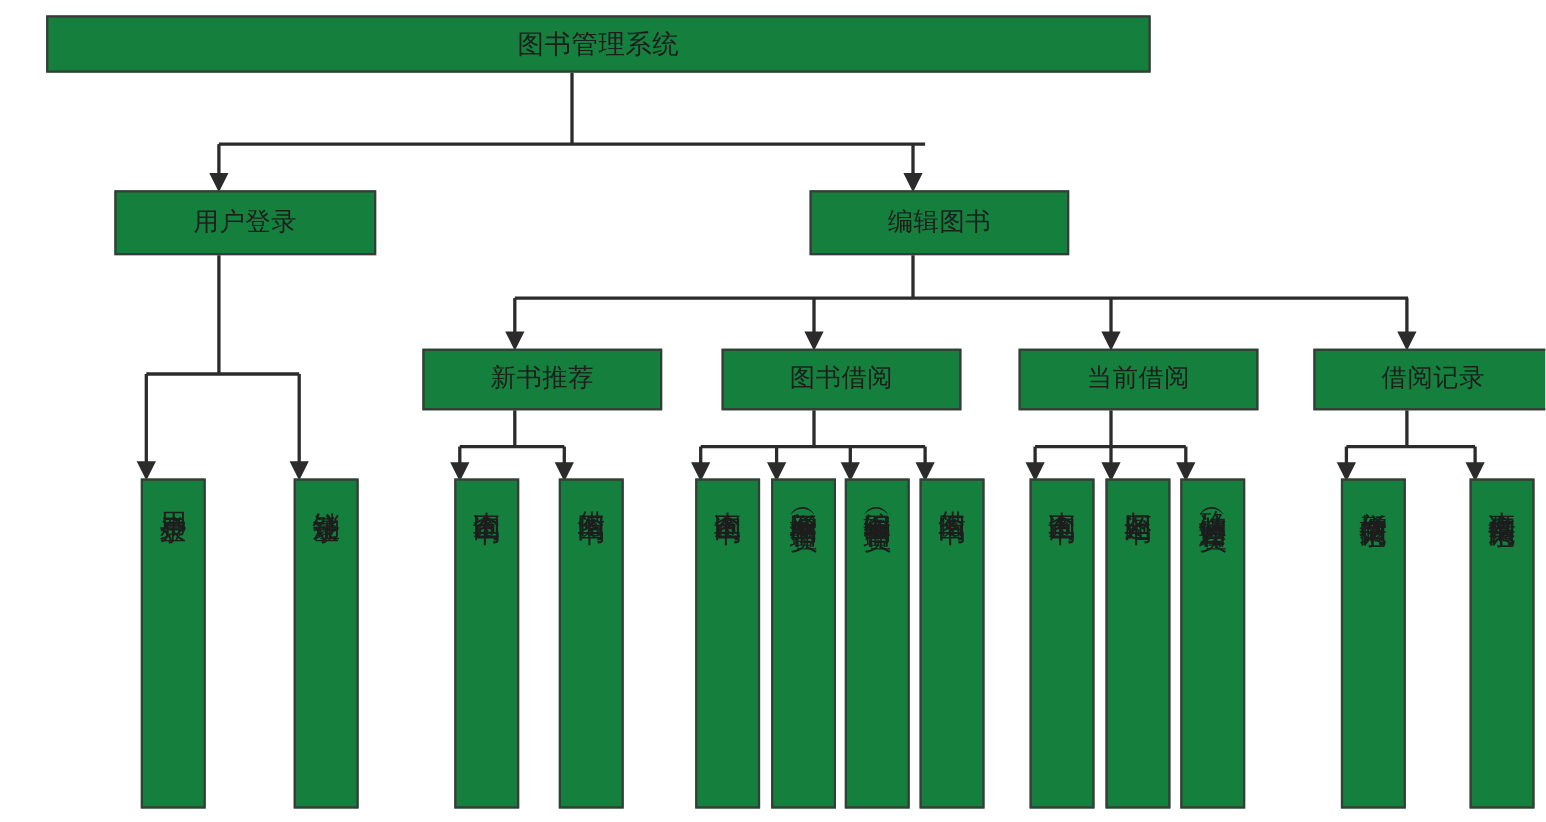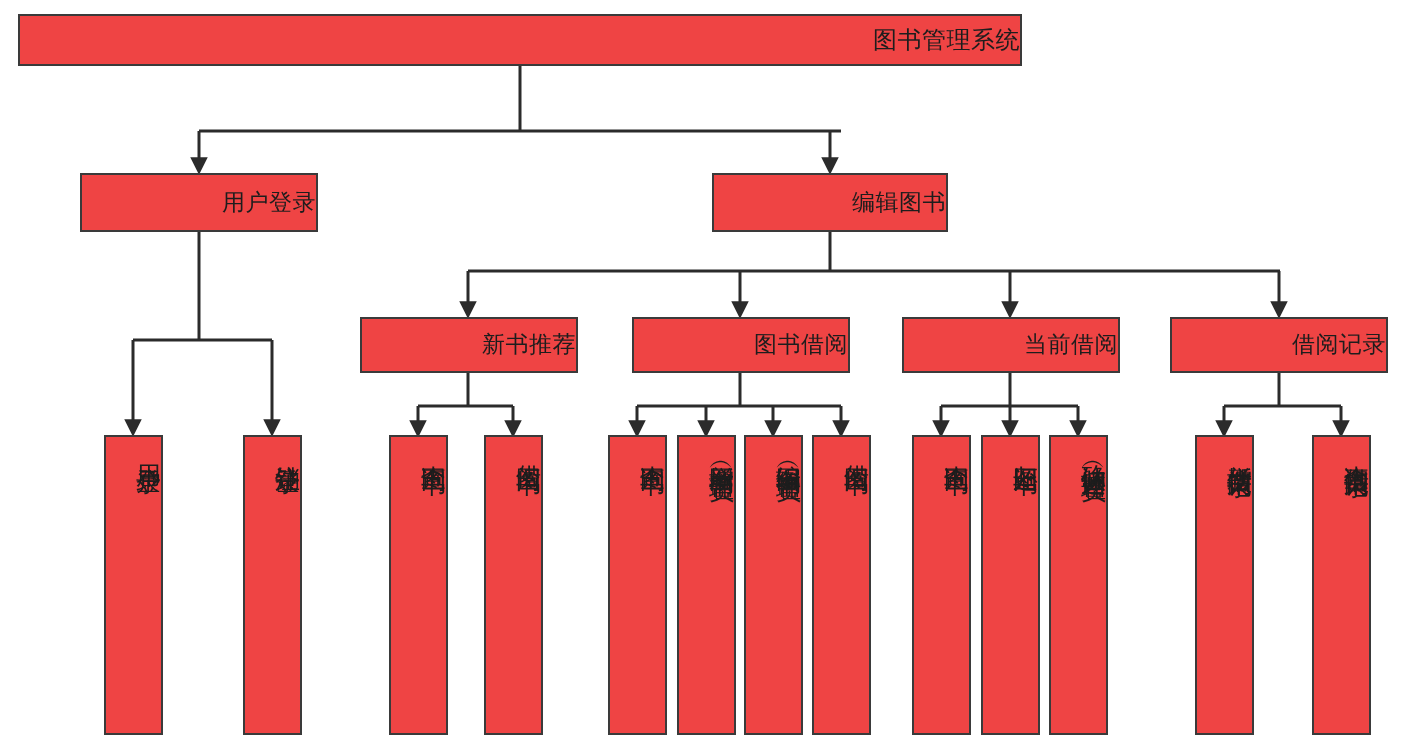--- a/index.html
+++ b/index.html
@@ -14,26 +14,27 @@
   }
   #wires{
     position:absolute;
     left:0;top:0;
     width:1405px;height:747px;
     pointer-events:none;
   }
   .node{
     position:absolute;
     box-sizing:border-box;
-    background:#ef4444;
+    background:#15803d;
     border:2px solid #3a3a3a;
     display:flex;
     align-items:center;
-    justify-content:flex-end;
+    justify-content:center;
     z-index:2;
+    margin-left:24px;
   }
   .node .label{
     color:#1d1d1d;
     line-height:1.18;
     text-align:center;
     white-space:nowrap;
   }
   
   .node.h .label{
     font-size:23px;

